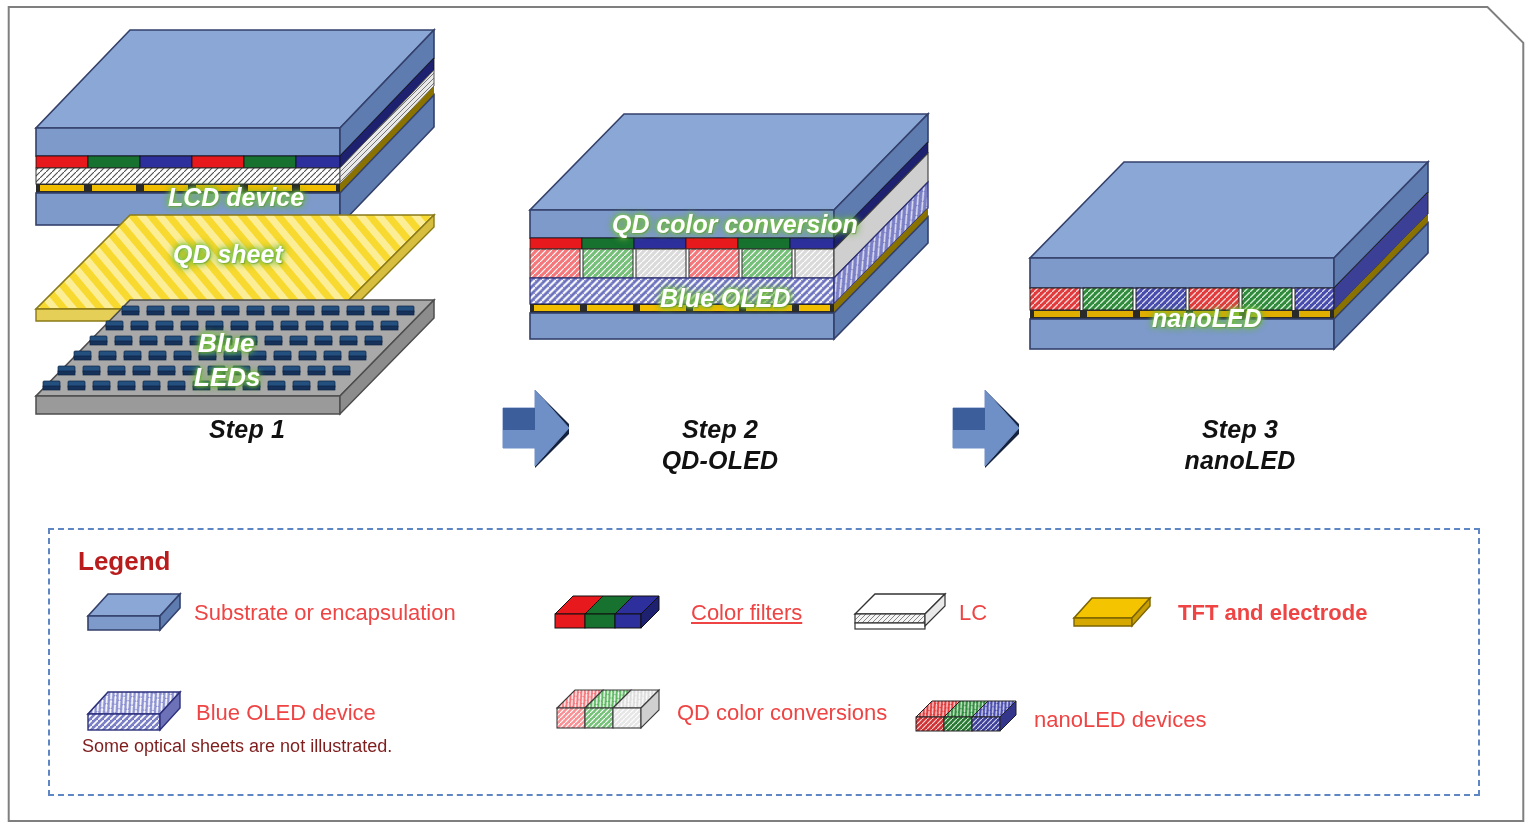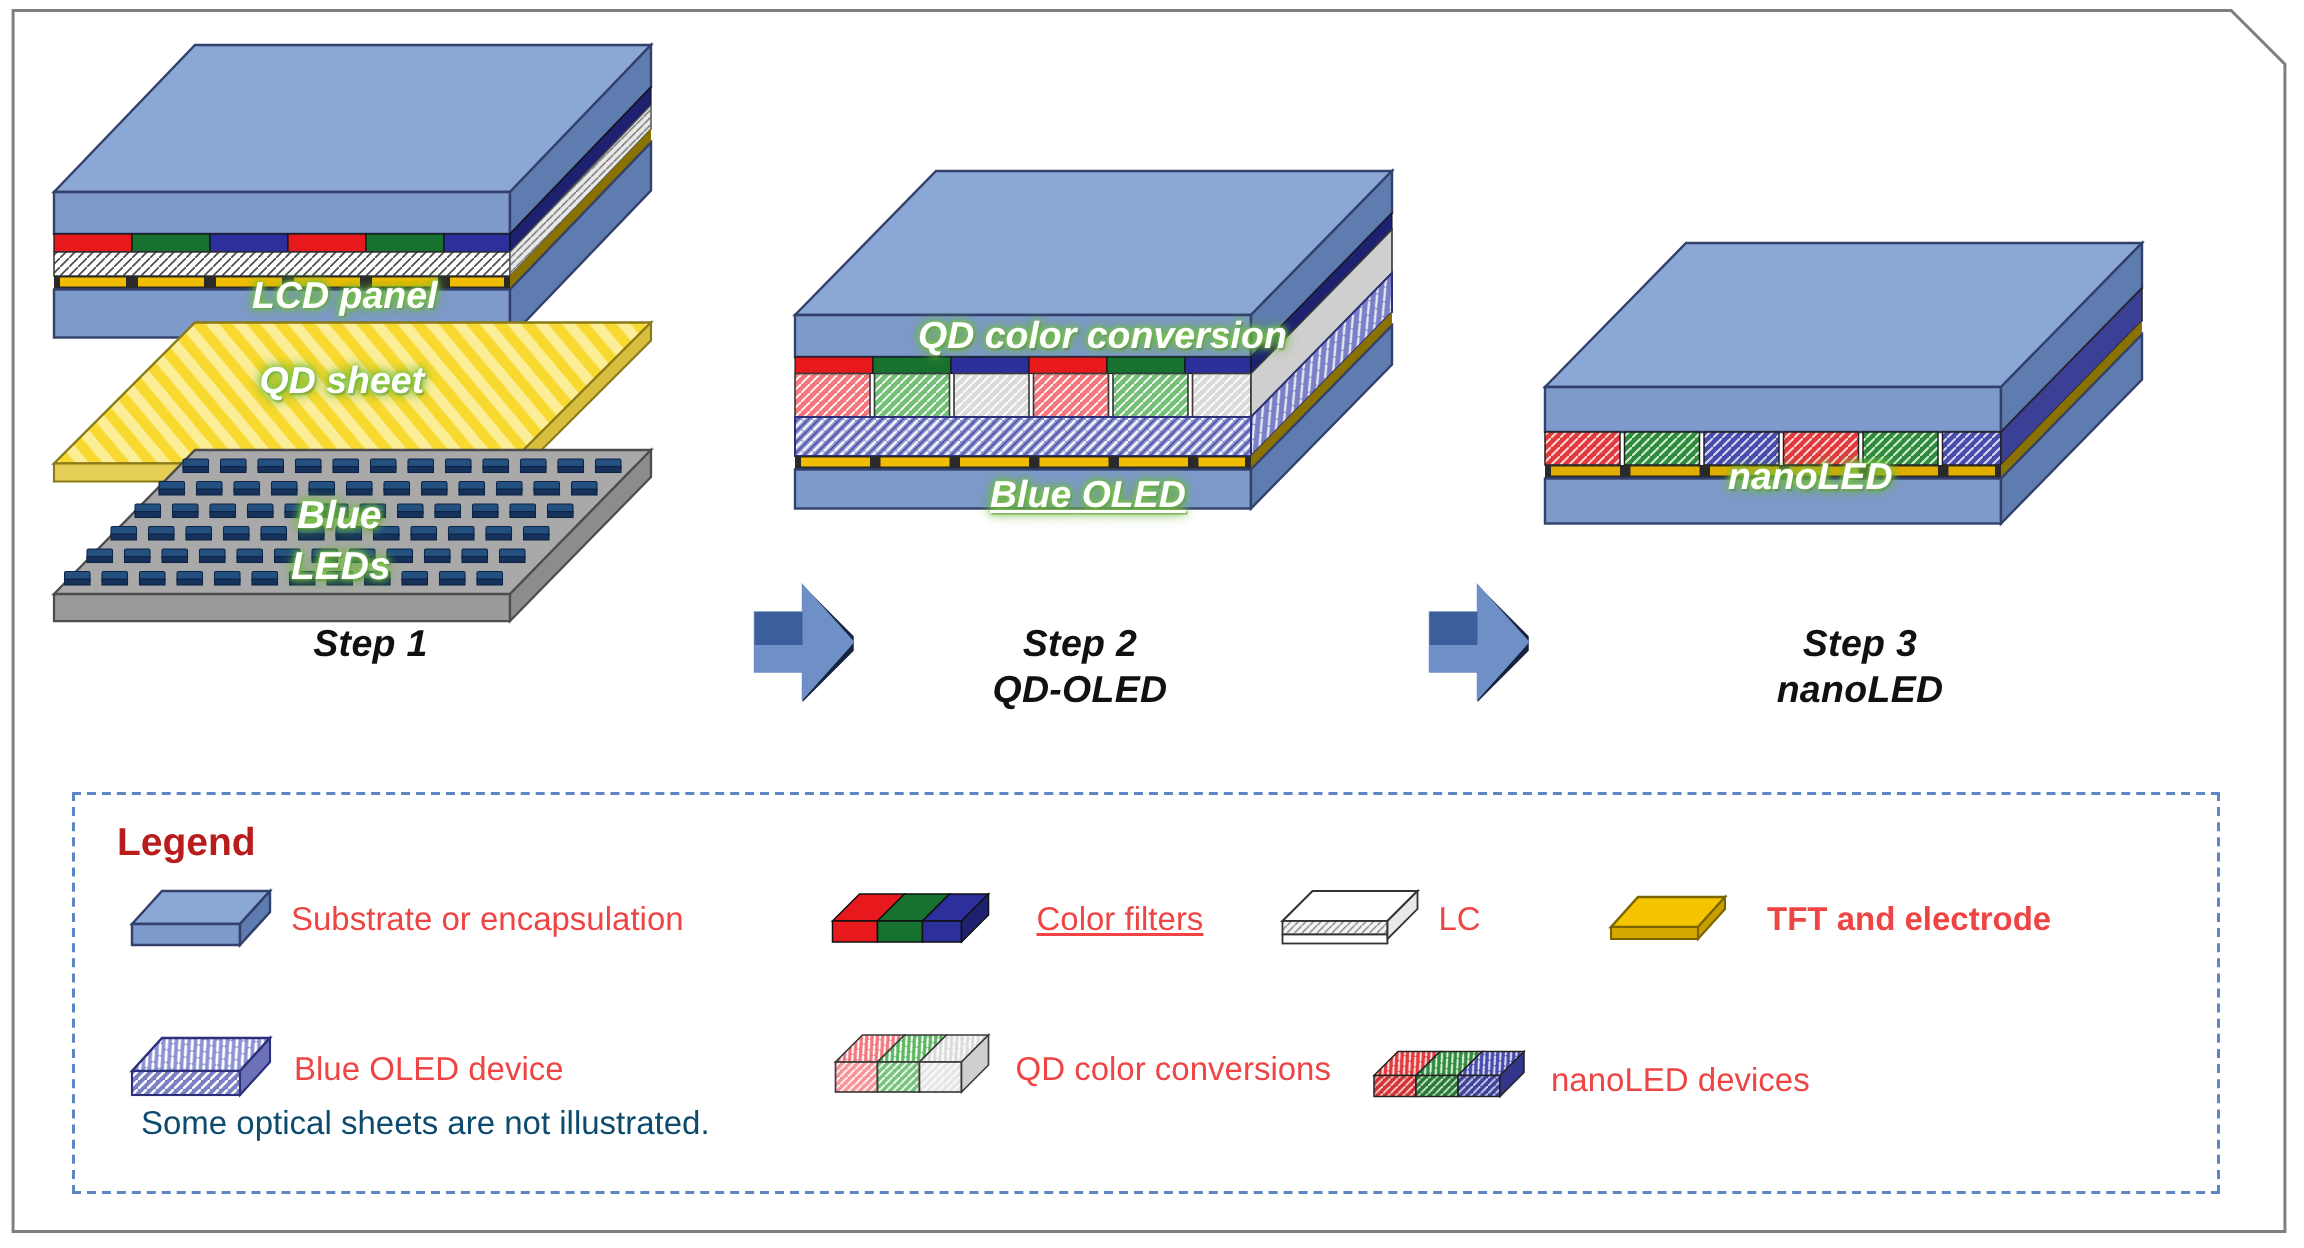--- a/index.html
+++ b/index.html
@@ -46,21 +46,21 @@
   }
   #legend-title{
     position:absolute;left:28px;top:16px;
     font-size:26px;font-weight:bold;color:#b91c1c;
   }
   .lg-row{position:absolute;}
   .lg-label{
     position:absolute;font-size:22px;color:#ef4444;white-space:nowrap;
   }
   #legend-note{
-    position:absolute;left:44px;top:206px;font-size:22px;color:#0c4a6e;
+    position:absolute;left:32px;top:206px;font-size:18px;color:#7f1d1d;
   }
   svg{display:block;overflow:visible;}
 </style>
 </head>
 <body>
 
 <div id="frame"></div>
 <svg id="frame-border" width="1524" height="820" viewBox="0 0 1524 820">
   <path d="M1,1 H1487 L1523,37 V819 H1,1 Z" fill="none" stroke="#7f7f7f" stroke-width="2"></path>
 </svg>
@@ -113,21 +113,21 @@
       <rect x="266" y="157" width="36" height="6" fill="#f0bd00"></rect>
       <polygon points="306,156 400,58 400,67 306,165" fill="#8a7200"></polygon>
     </g>
 
     <g>
       <rect x="2" y="165" width="304" height="32" fill="#7e9acb" stroke="#33406b" stroke-width="1.6"></rect>
       <polygon points="306,165 400,67 400,99 306,197" fill="#5f7cb0" stroke="#33406b" stroke-width="1.6"></polygon>
     </g>
   </svg>
 
-  <span class="inlabel" style="left:134px;top:155px;font-size:25px;">LCD panel</span>
+  <span class="inlabel" style="left:134px;top:155px;font-size:25px;">LCD device</span>
 
   <svg width="430" height="120" viewBox="0 0 430 120" style="position:absolute;left:0;top:185px;">
     <defs>
       <pattern id="qdStripe" width="14" height="14" patternUnits="userSpaceOnUse" patternTransform="rotate(-40)">
         <rect width="14" height="14" fill="#fcee97"></rect>
         <rect width="7" height="14" fill="#f7d92f"></rect>
       </pattern>
     </defs>
     <polygon points="96,2 400,2 306,96 2,96" fill="url(#qdStripe)" stroke="#8a7a18" stroke-width="1.6"></polygon>
     <polygon points="2,96 306,96 306,108 2,108" fill="#e5cf57" stroke="#8a7a18" stroke-width="1.4"></polygon>
@@ -524,21 +524,21 @@
       <polygon points="306,192 400,96 400,105 306,201" fill="#8a7200"></polygon>
     </g>
 
     <g>
       <rect x="2" y="201" width="304" height="26" fill="#7e9acb" stroke="#33406b" stroke-width="1.6"></rect>
       <polygon points="306,201 400,105 400,131 306,227" fill="#5f7cb0" stroke="#33406b" stroke-width="1.6"></polygon>
     </g>
   </svg>
 
   <span class="inlabel" style="left:84px;top:98px;font-size:25px;">QD color conversion</span>
-  <span class="inlabel" style="left:132px;top:204px;font-size:25px;text-decoration:underline;">Blue OLED</span>
+  <span class="inlabel" style="left:132px;top:172px;font-size:25px;">Blue OLED</span>
 </div>
 
 <div class="panel-title" style="left:560px;top:414px;width:320px;">
   <div>Step 2</div>
   <div>QD-OLED</div>
 </div>
 
 <div class="stage" style="left:1028px;top:160px;width:470px;height:200px;">
   <svg width="470" height="200" viewBox="0 0 470 200" style="position:absolute;left:0;top:0;">
     <defs>

